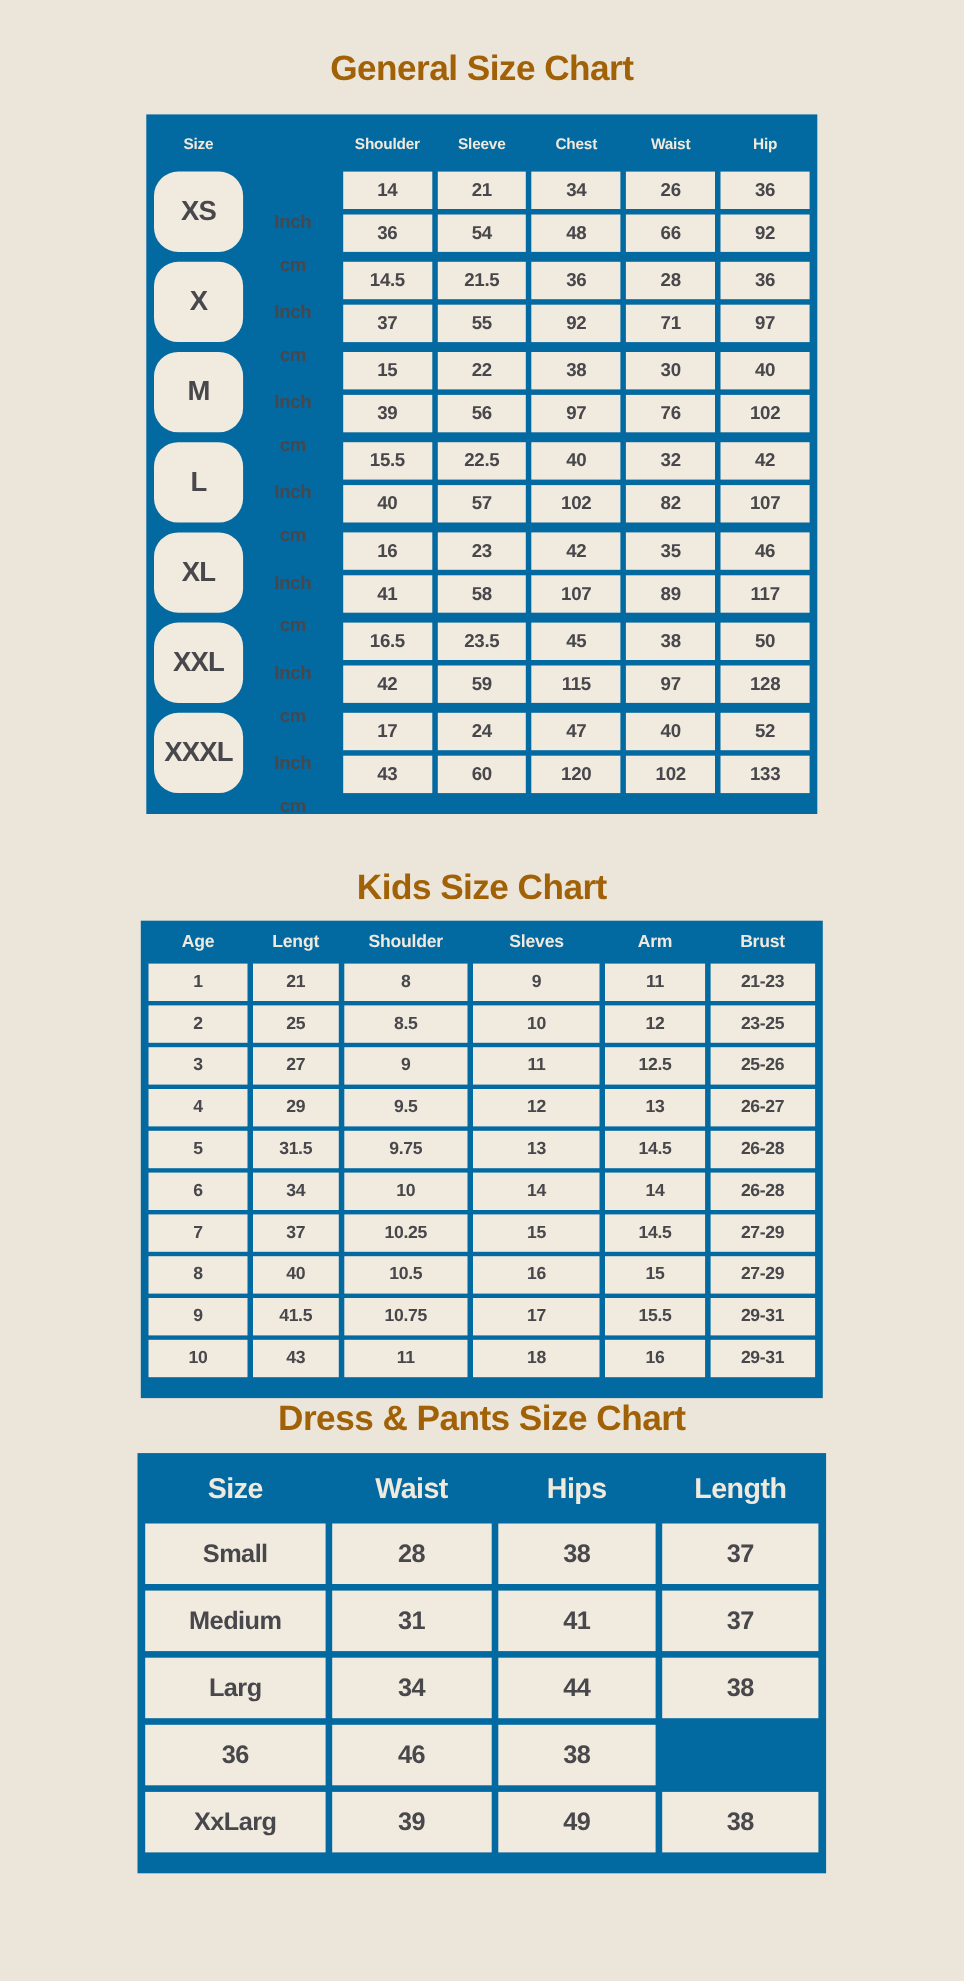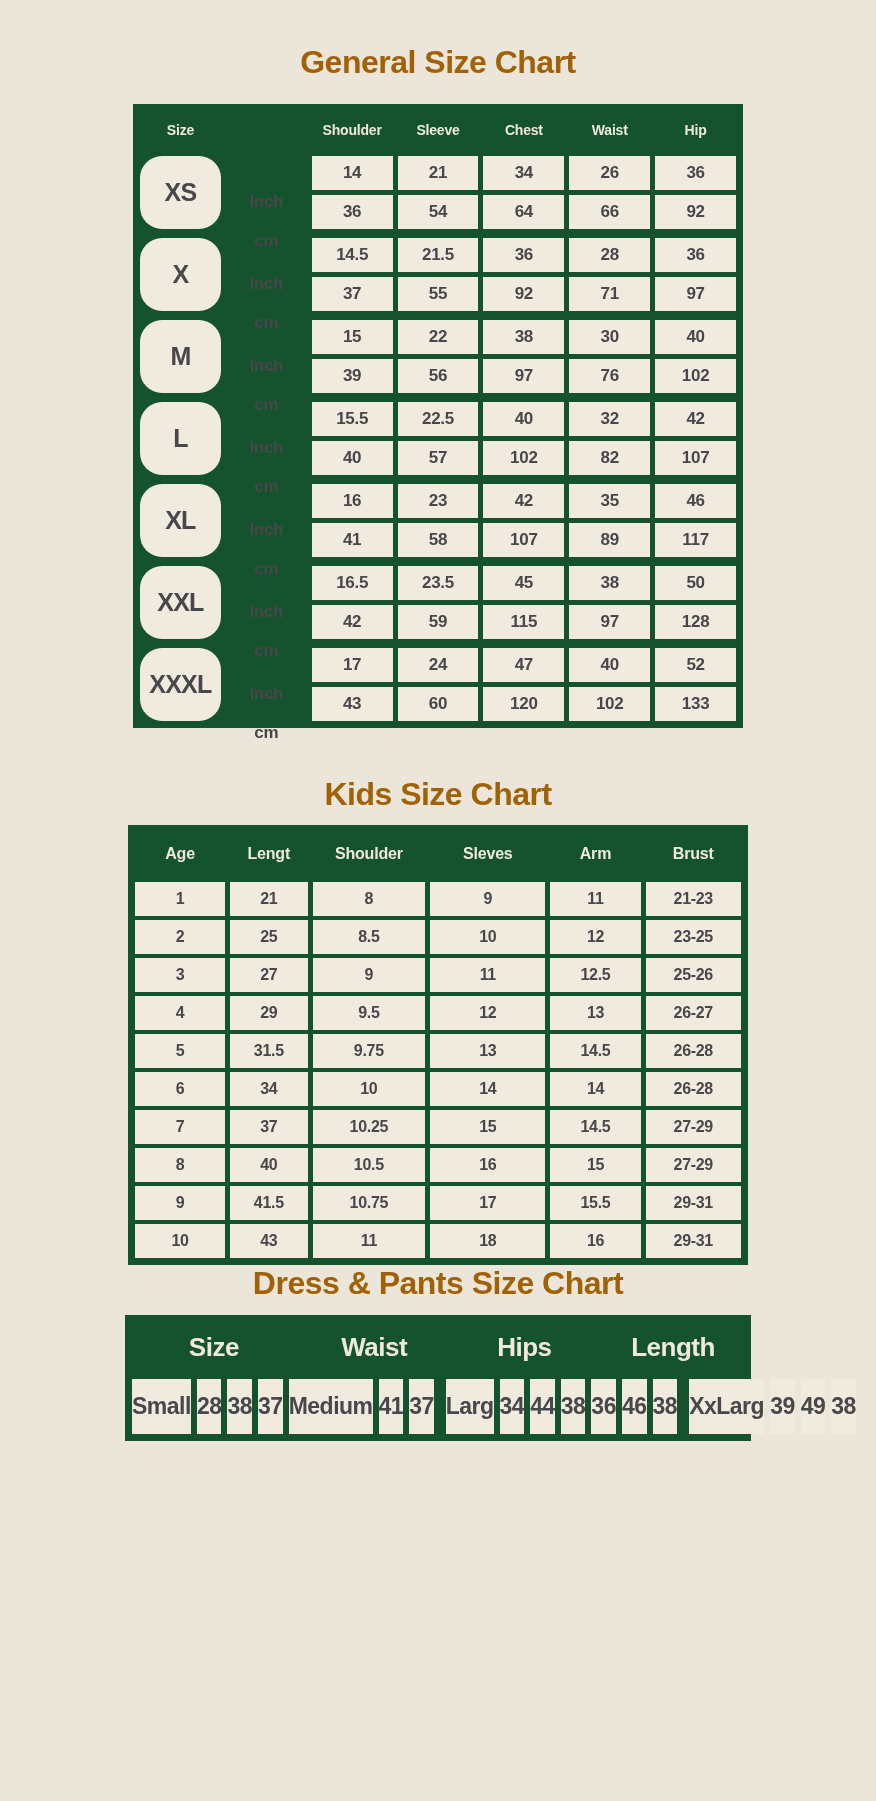--- a/index.html
+++ b/index.html
@@ -24,24 +24,24 @@
     font-weight: 700;
     color: #a16207;
     letter-spacing: -0.5px;
   }
   .title-general { padding-top: 44px; }
   .title-kids    { padding-top: 48px; }
   .title-dress   { }
 
   
   .tbl {
-    background: #14532d;
+    background: #0369a1;
     margin: 0 auto;
     box-sizing: border-box;
-    padding: 0 7px 7px 7px;
+    padding: 0 7px 19px 7px;
   }
 
   
   .tbl-general { width: 610px; margin-top: 24px; }
   .g-header {
     display: grid;
     grid-template-columns: repeat(7, 1fr);
     column-gap: 5px;
     height: 52px;
     align-items: center;
@@ -82,21 +82,21 @@
     border-radius: 22px;
   }
   .unit-cell { font-size: 17px; margin-top: 46px; }
 
   
   .tbl-kids { width: 620px; margin-top: 13px; }
   .k-header {
     display: grid;
     grid-template-columns: 1fr 0.86fr 1.25fr 1.28fr 1fr 1.06fr;
     column-gap: 5px;
-    height: 57px;
+    height: 39px;
     align-items: center;
   }
   .k-header .hcell { font-size: 16px; }
   .k-body {
     display: flex;
     flex-direction: column;
     gap: 4px;
   }
   .k-row {
     display: grid;
@@ -111,21 +111,21 @@
   .d-header {
     display: grid;
     grid-template-columns: 1.13fr 1fr 0.99fr 0.98fr;
     column-gap: 6px;
     height: 64px;
     align-items: center;
   }
   .d-header .hcell { font-size: 26px; letter-spacing: -0.5px; }
   .d-body {
     display: flex;
-    flex-direction: row;
+    flex-direction: column;
     gap: 6px;
   }
   .d-row {
     display: grid;
     grid-template-columns: 1.13fr 1fr 0.99fr 0.98fr;
     grid-auto-rows: 55px;
     gap: 6px;
   }
   .d-row .cell { font-size: 23px; letter-spacing: -0.5px; }
 </style>
@@ -151,21 +151,21 @@
           <div class="cell size-label">XS</div>
           <div class="cell unit-cell">Inch</div>
           <div class="cell">14</div>
           <div class="cell">21</div>
           <div class="cell">34</div>
           <div class="cell">26</div>
           <div class="cell">36</div>
           <div class="cell unit-cell">cm</div>
           <div class="cell">36</div>
           <div class="cell">54</div>
-          <div class="cell">64</div>
+          <div class="cell">48</div>
           <div class="cell">66</div>
           <div class="cell">92</div>
         </div>
         <div class="g-group">
           <div class="cell size-label">X</div>
           <div class="cell unit-cell">Inch</div>
           <div class="cell">14.5</div>
           <div class="cell">21.5</div>
           <div class="cell">36</div>
           <div class="cell">28</div>
@@ -361,20 +361,21 @@
       </div>
     <div class="d-body">
         <div class="d-row">
           <div class="cell">Small</div>
           <div class="cell">28</div>
           <div class="cell">38</div>
           <div class="cell">37</div>
         </div>
         <div class="d-row">
           <div class="cell">Medium</div>
+          <div class="cell">31</div>
           <div class="cell">41</div>
           <div class="cell">37</div>
         </div>
         <div class="d-row">
           <div class="cell">Larg</div>
           <div class="cell">34</div>
           <div class="cell">44</div>
           <div class="cell">38</div>
         </div>
         <div class="d-row">

